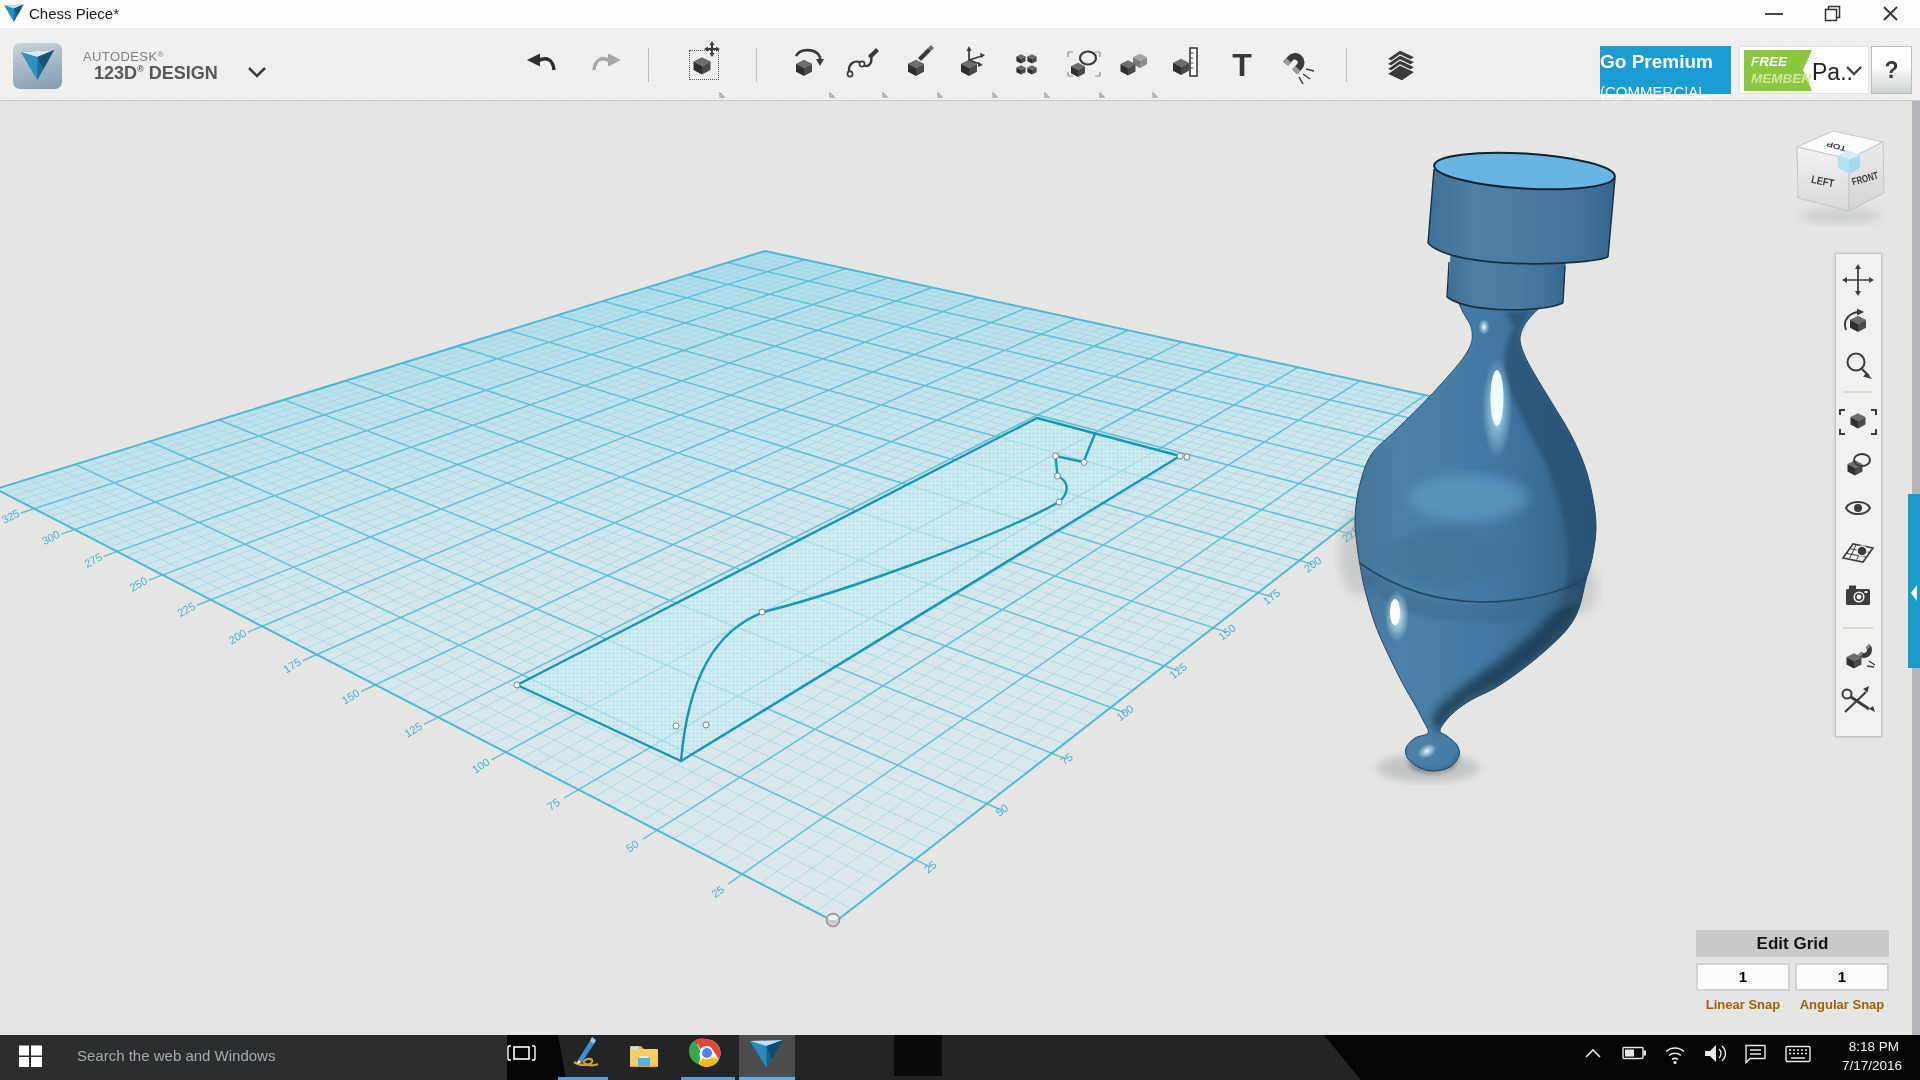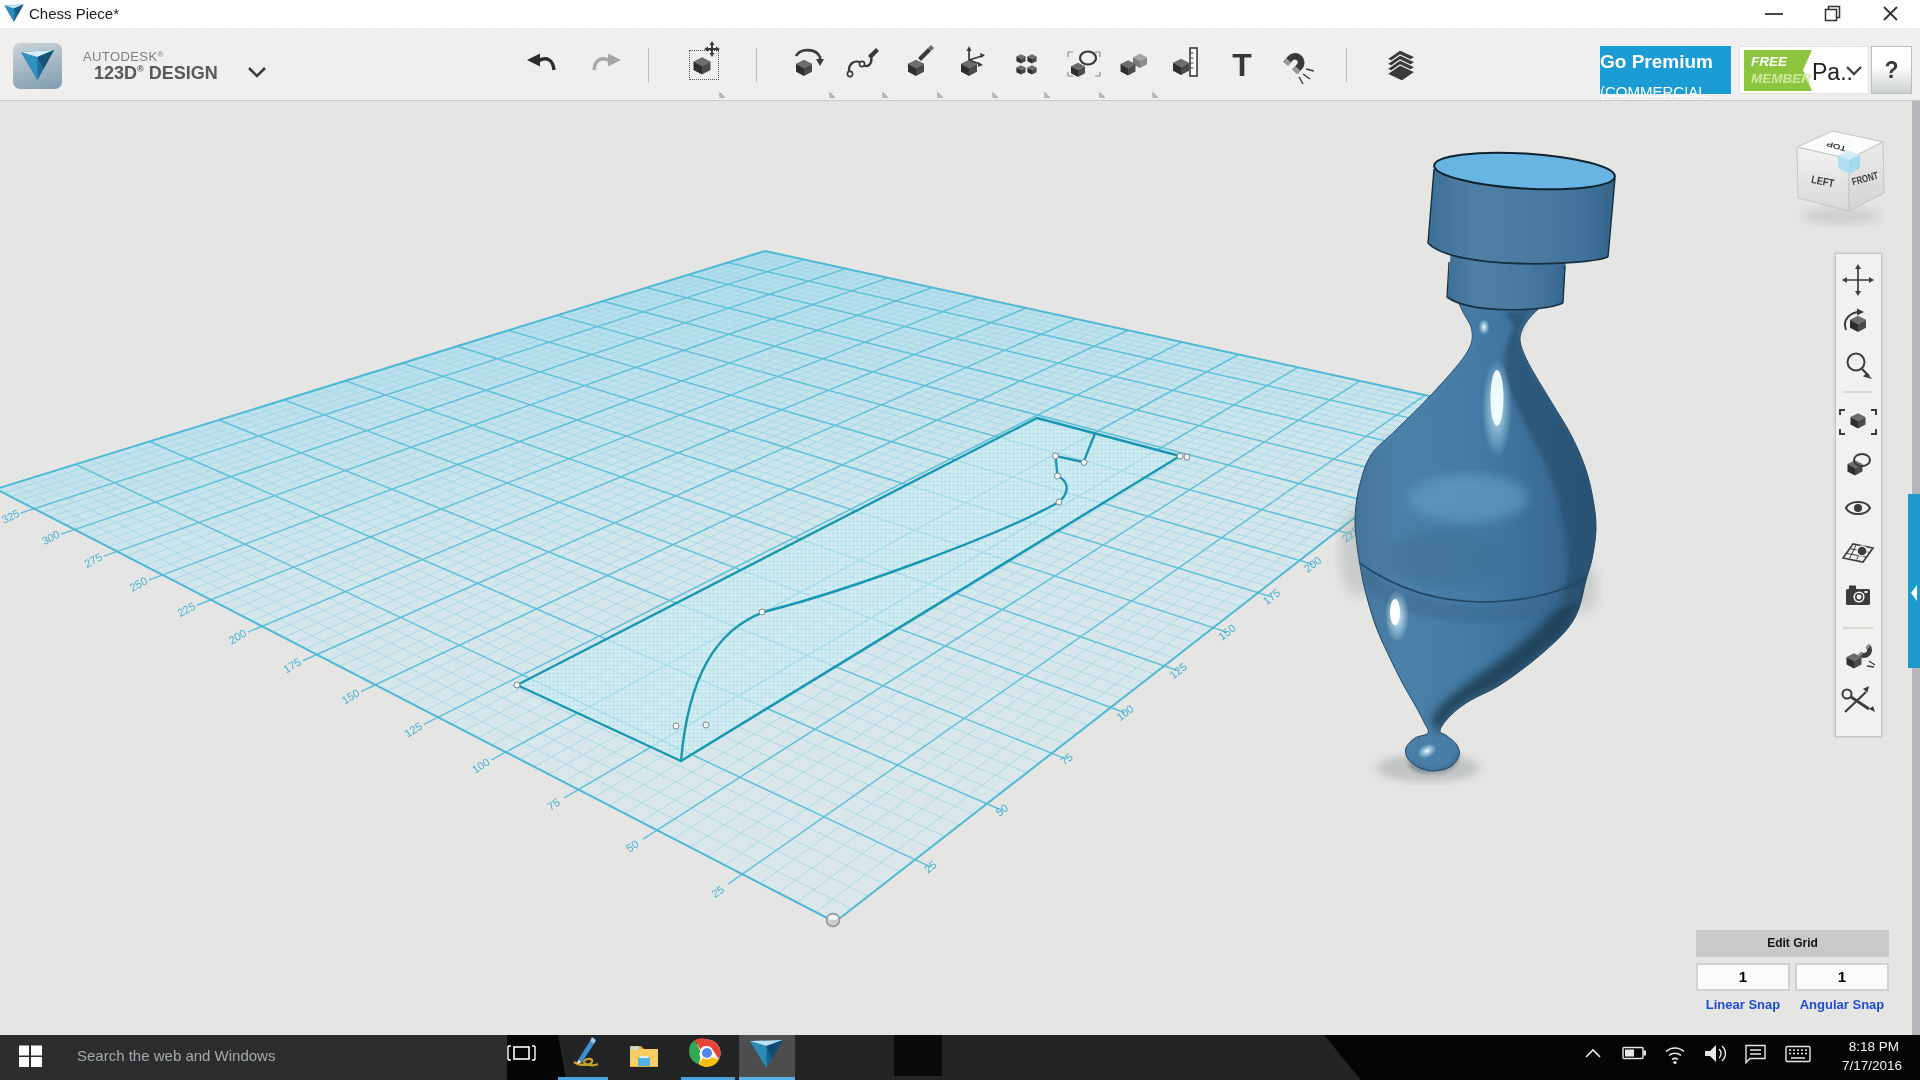--- a/index.html
+++ b/index.html
@@ -8,23 +8,23 @@
 #toolbar{position:absolute;left:0;top:28px;width:1920px;height:73px;background:#f1f0ee;background-image:radial-gradient(#e9e8e6 0.8px,rgba(0,0,0,0) 0.8px);background-size:3px 3px;border-bottom:1px solid #c9c9c7}
 #canvas{position:absolute;left:0;top:101px;width:1920px;height:934px;background:#e5e5e4}
 #taskbar{position:absolute;left:0;top:1035px;width:1920px;height:45px;background:#ef4444}
 .abs{position:absolute}
 #gopremium{position:absolute;left:1600px;top:18px;width:131px;height:48px;background:#1b9cd4;color:#fff;}
 #gopremium .l1{font-size:19px;font-weight:bold;margin-top:5px}
 #gopremium .l2{font-size:15px;margin-top:10px}
 #member{position:absolute;left:1739px;top:18px;width:130px;height:48px;background:#fff;border:1px solid #e2e2e0}
 #helpbtn{position:absolute;left:1871px;top:18px;width:41px;height:48px;background:linear-gradient(#ffffff 40%,#cdd1d2);border:1px solid #b9bdbe;color:#3a3a3a;font-size:23px;font-weight:bold;text-align:center;line-height:46px}
 #editgrid{position:absolute;left:1696px;top:829px;width:193px;height:93px;font-weight:bold}
-#editgrid .hd{position:absolute;left:0;top:0;width:193px;height:27px;background:#c9c9c8;color:#101418;font-size:12px;text-align:center;line-height:27px}
+#editgrid .hd{position:absolute;left:0;top:0;width:193px;height:27px;background:#c9c9c8;color:#101418;font-size:17px;text-align:center;line-height:27px}
 #editgrid .in{position:absolute;top:33px;height:28px;background:#fbfbfa;border:2px solid #d2d2d0;color:#000;font-size:15px;text-align:center;line-height:24px}
-#editgrid .lb{position:absolute;top:67px;width:94px;color:#1d4ed8;font-size:13px;text-align:center}
+#editgrid .lb{position:absolute;top:67px;width:94px;color:#a16207;font-size:13px;text-align:center}
 #rtools{position:absolute;left:1835px;top:152px;width:47px;height:484px;background:#f1f1ef;border:1px solid #c5c5c3;box-shadow:0 0 3px rgba(0,0,0,0.15)}
 #redge{position:absolute;left:1912px;top:0;width:8px;height:934px;background:#b4b7b9}
 #rtab{position:absolute;left:1908px;top:393px;width:12px;height:174px;background:#1a9bcc}
 </style></head><body>
 <div id="titlebar">
 <svg class="abs" style="left:4px;top:4px" width="20" height="19" viewBox="0 0 20 19">
 <polygon points="0.5,1.5 19.5,0.5 10,18" fill="#1b6e9c"></polygon>
 <polygon points="0.5,1.5 10,4.5 10,18" fill="#2f8cba"></polygon>
 <polygon points="0.5,1.5 10,4.5 19.5,0.5" fill="#bfe1f0"></polygon>
 <polygon points="10,4.5 19.5,0.5 13.5,11.5" fill="#16587e"></polygon>

